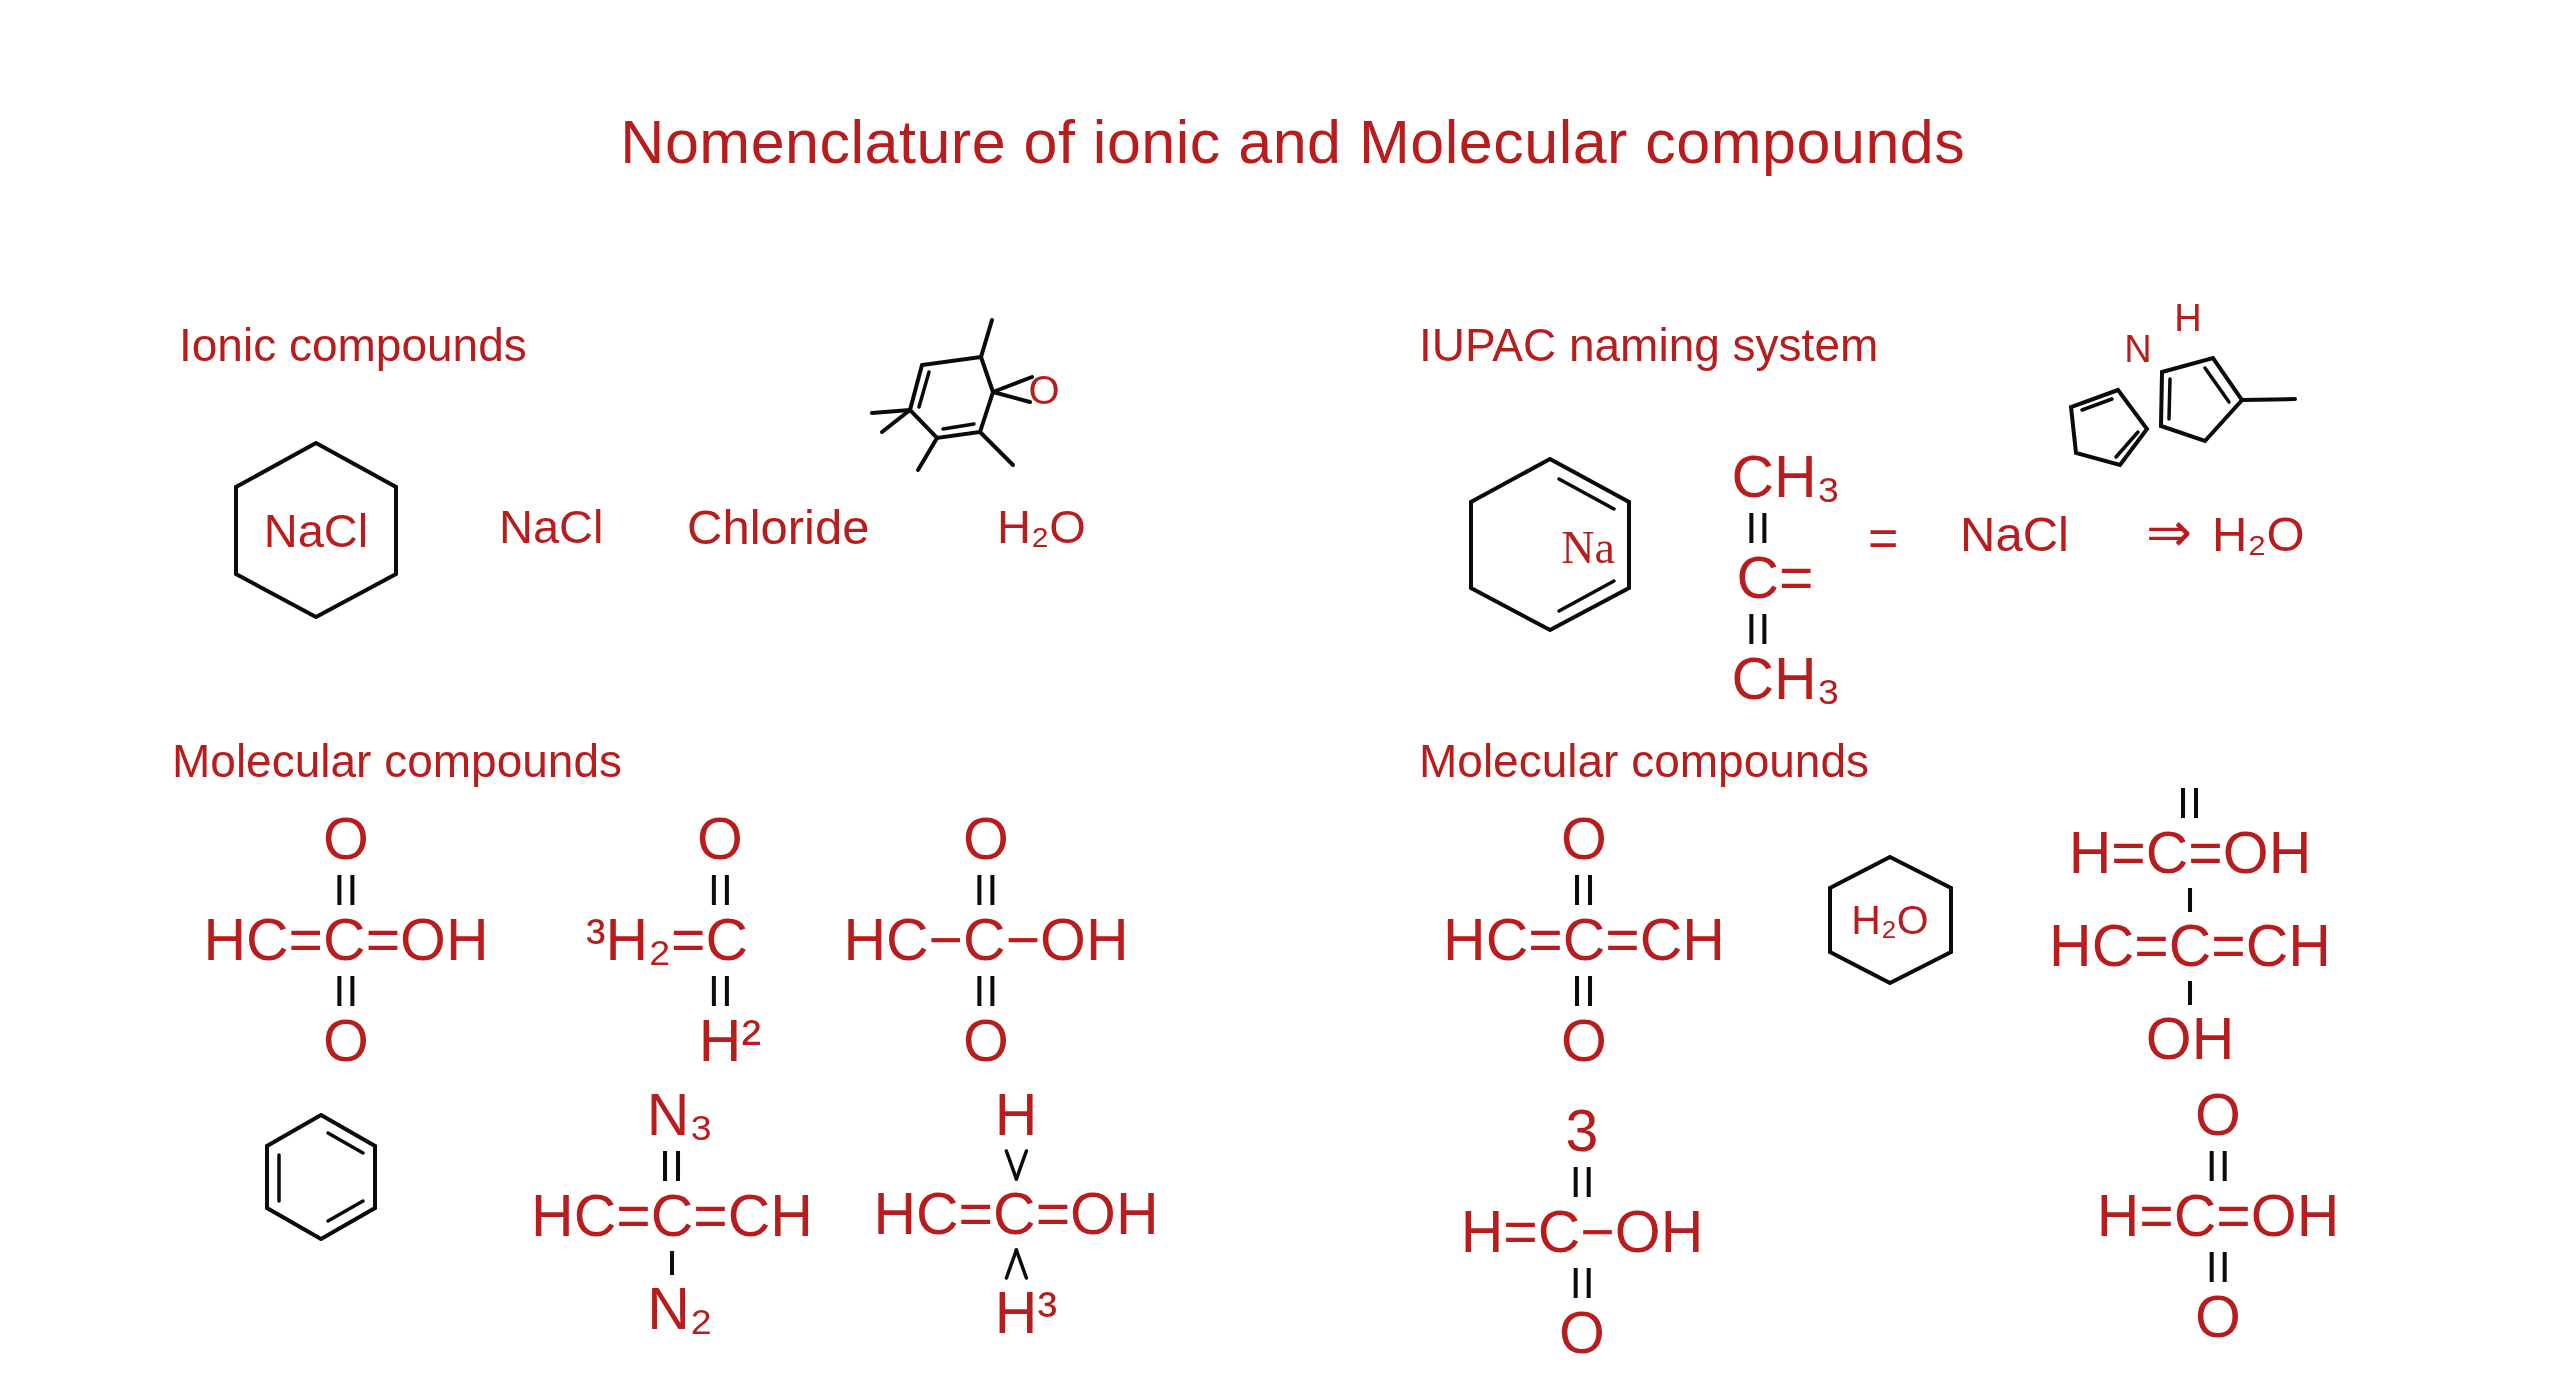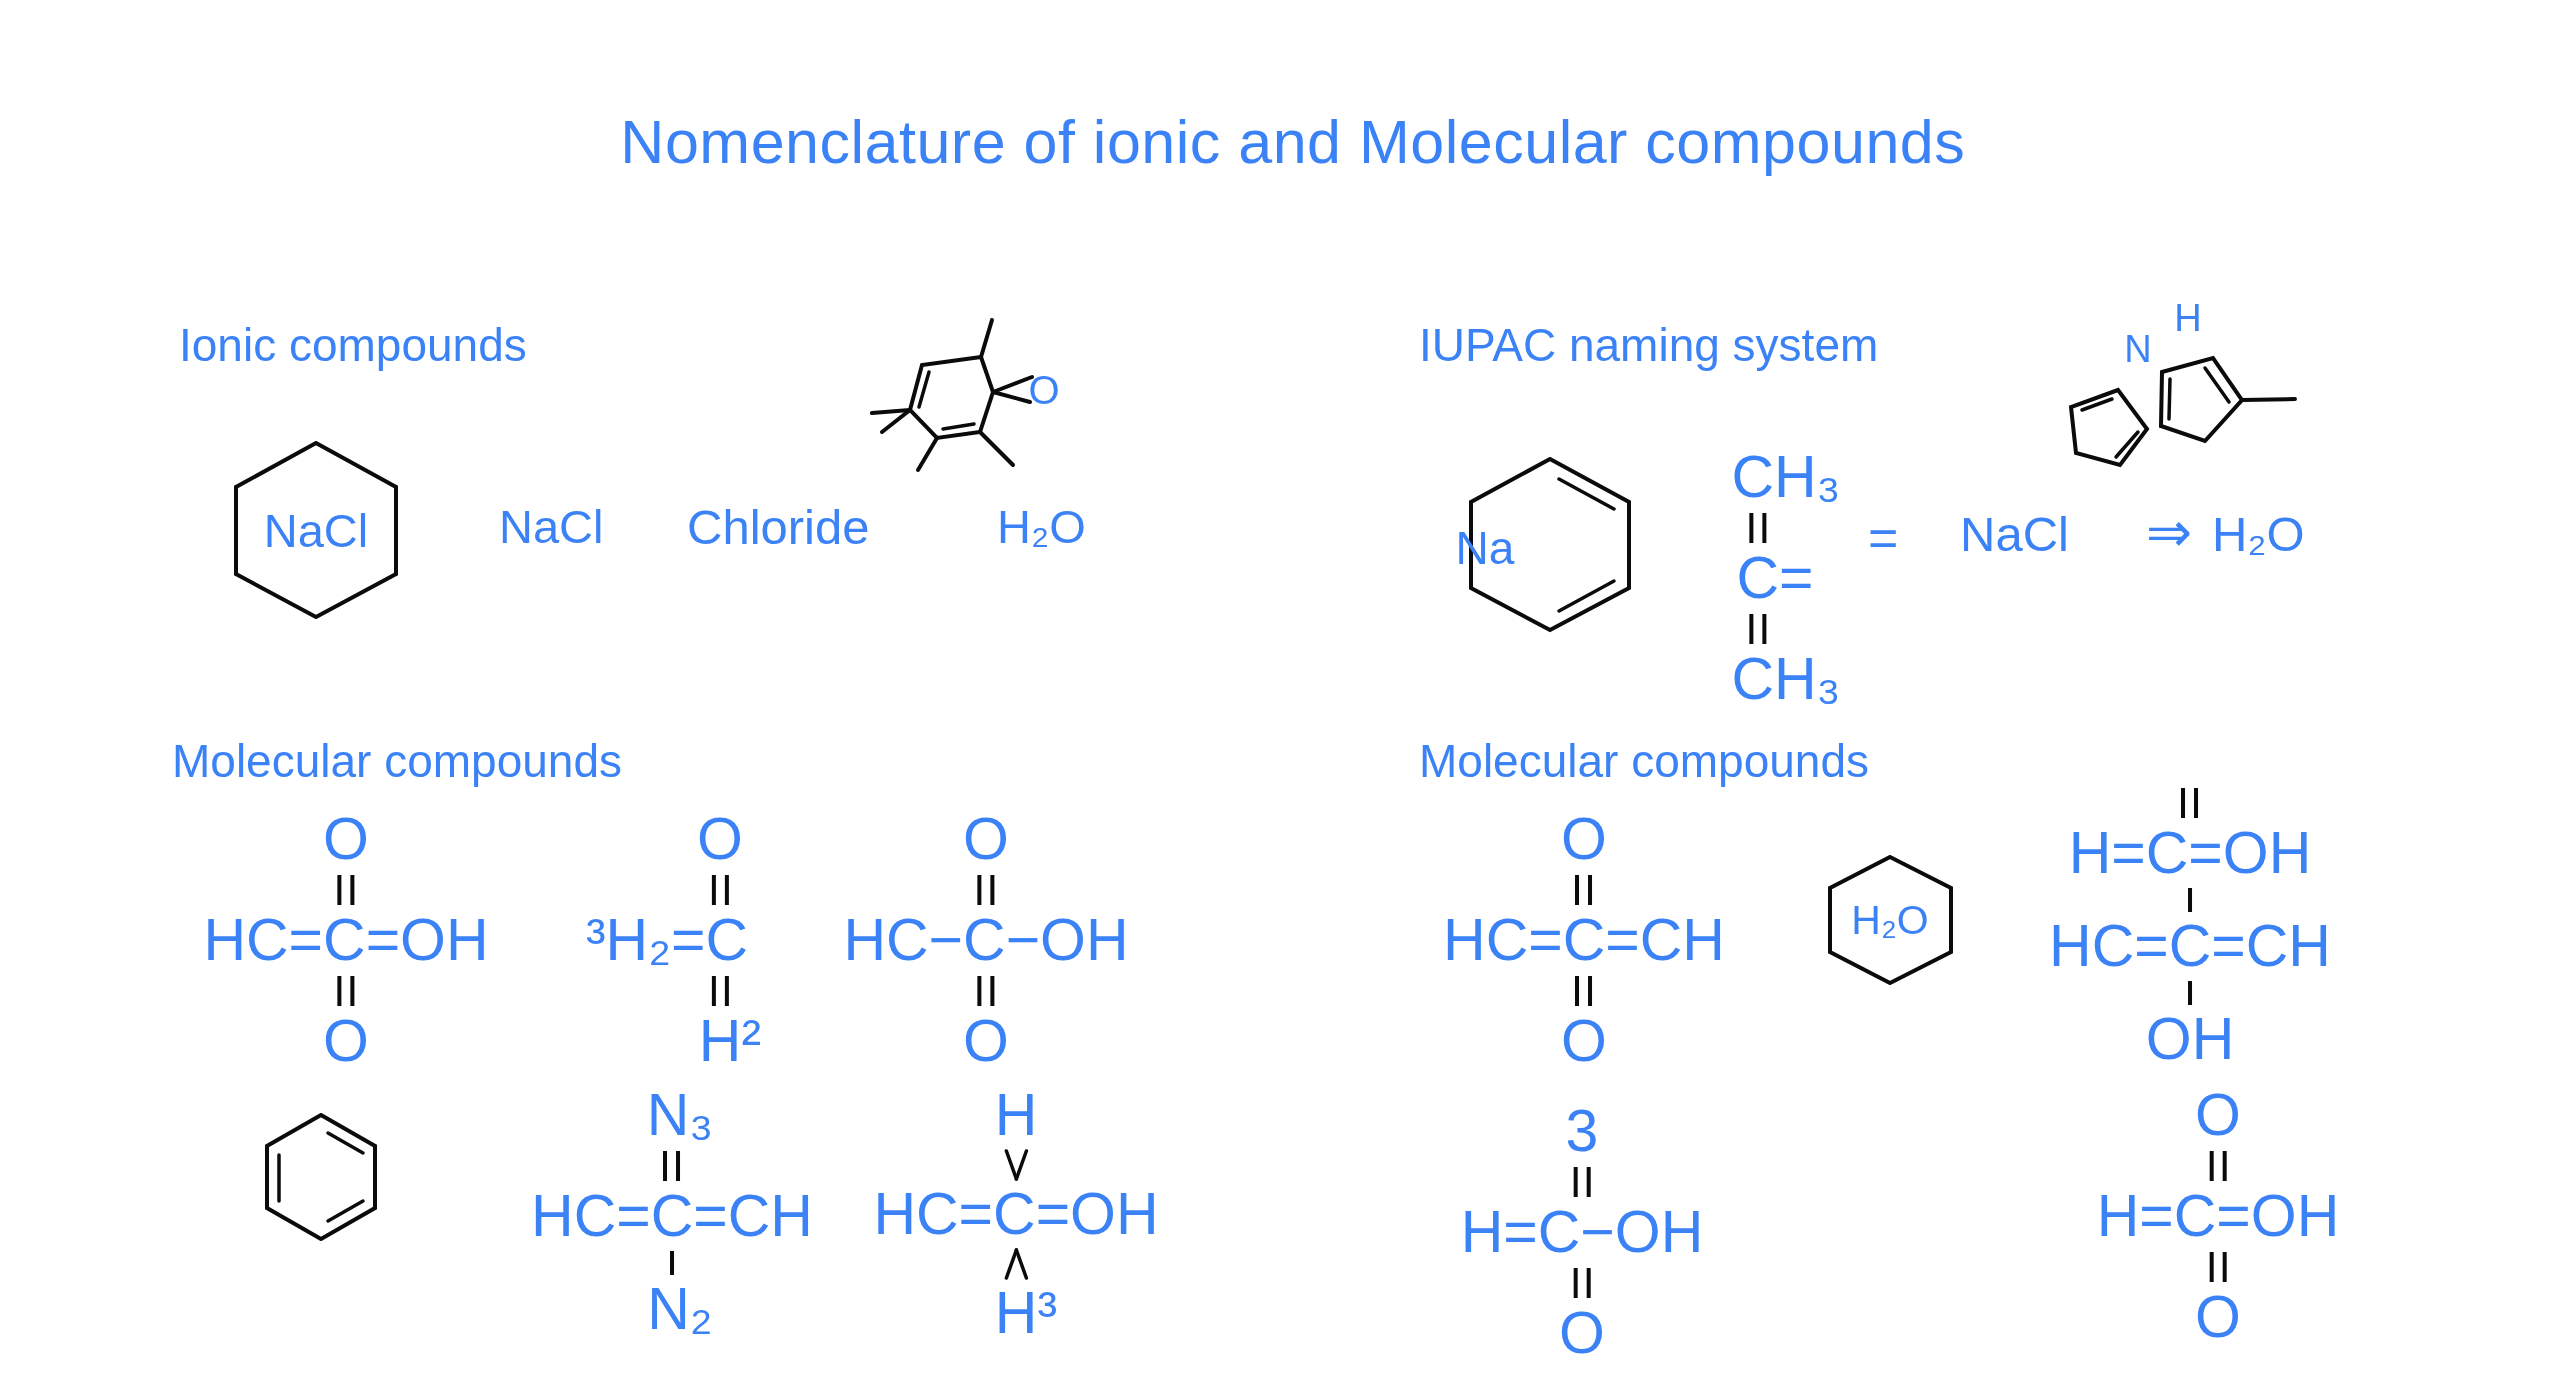--- a/index.html
+++ b/index.html
@@ -1,18 +1,18 @@
 <!DOCTYPE html>
 <html><head>
 <meta charset="utf-8">
 <style>
   html,body{margin:0;padding:0;background:#e8e8e8;}
   .page{
     position:relative;width:2560px;height:1396px;background:#ffffff;
-    font-family:"Liberation Sans","DejaVu Sans",sans-serif;color:#3b82f6;overflow:hidden;
+    font-family:"Liberation Sans","DejaVu Sans",sans-serif;color:#b91c1c;overflow:hidden;
   }
   .abs{position:absolute;}
   .title{font-size:61px;line-height:1;white-space:nowrap;letter-spacing:0.5px;}
   .heading{font-size:46px;line-height:1;white-space:nowrap;}
   .frm,.atom{font-size:59px;line-height:1;white-space:nowrap;}
   .lbl{line-height:1;white-space:nowrap;}
   .center-label{position:absolute;transform:translate(-50%,-50%);line-height:1;white-space:nowrap;}
   .struct{position:absolute;display:flex;flex-direction:column;align-items:center;transform:translateX(-50%);}
   .db{width:9px;height:30px;border-left:4px solid #0b0b0b;border-right:4px solid #0b0b0b;margin:6px 0;}
   .sb{width:4px;height:24px;background:#0b0b0b;margin:5px 0;}
@@ -53,21 +53,21 @@
   </svg>
   <span class="center-label lbl" style="left:1044px;top:390px;font-size:40px;">O</span>
 
   <div class="abs heading" style="left:1419px;top:322px;">IUPAC naming system</div>
 
   <svg class="abs" style="left:1468px;top:457px;" width="164" height="176" viewBox="0 0 164 176">
     <polygon class="ln" points="82,2 161,45 161,131 82,173 3,131 3,45"></polygon>
     <line class="ln2" x1="91" y1="22" x2="146" y2="52"></line>
     <line class="ln2" x1="146" y1="124" x2="91" y2="154"></line>
   </svg>
-  <span class="center-label lbl" style="left:1485px;top:548px;font-size:46px;">Na</span>
+  <span class="center-label lbl" style="left:1588px;top:548px;font-size:46px;font-family:Liberation Serif, serif;">Na</span>
 
   <div class="struct" style="left:1786px;top:448px;">
     <span class="atom">CH₃</span>
     <div class="db" style="position:relative;left:-28px;"></div>
     <span class="frm" style="position:relative;left:-11px;">C=</span>
     <div class="db" style="position:relative;left:-28px;"></div>
     <span class="atom">CH₃</span>
   </div>
 
   <span class="abs eq" style="left:1868px;top:512px;font-size:52px;">=</span>

